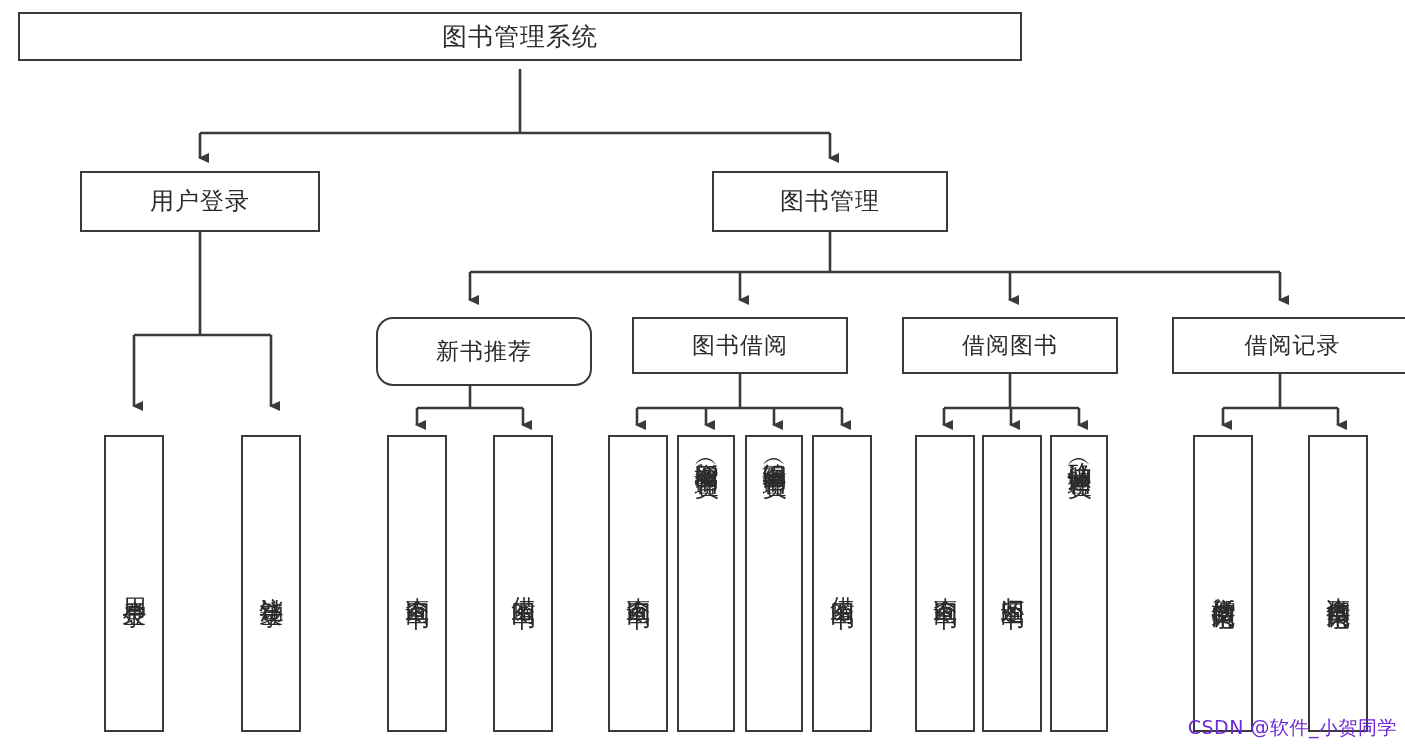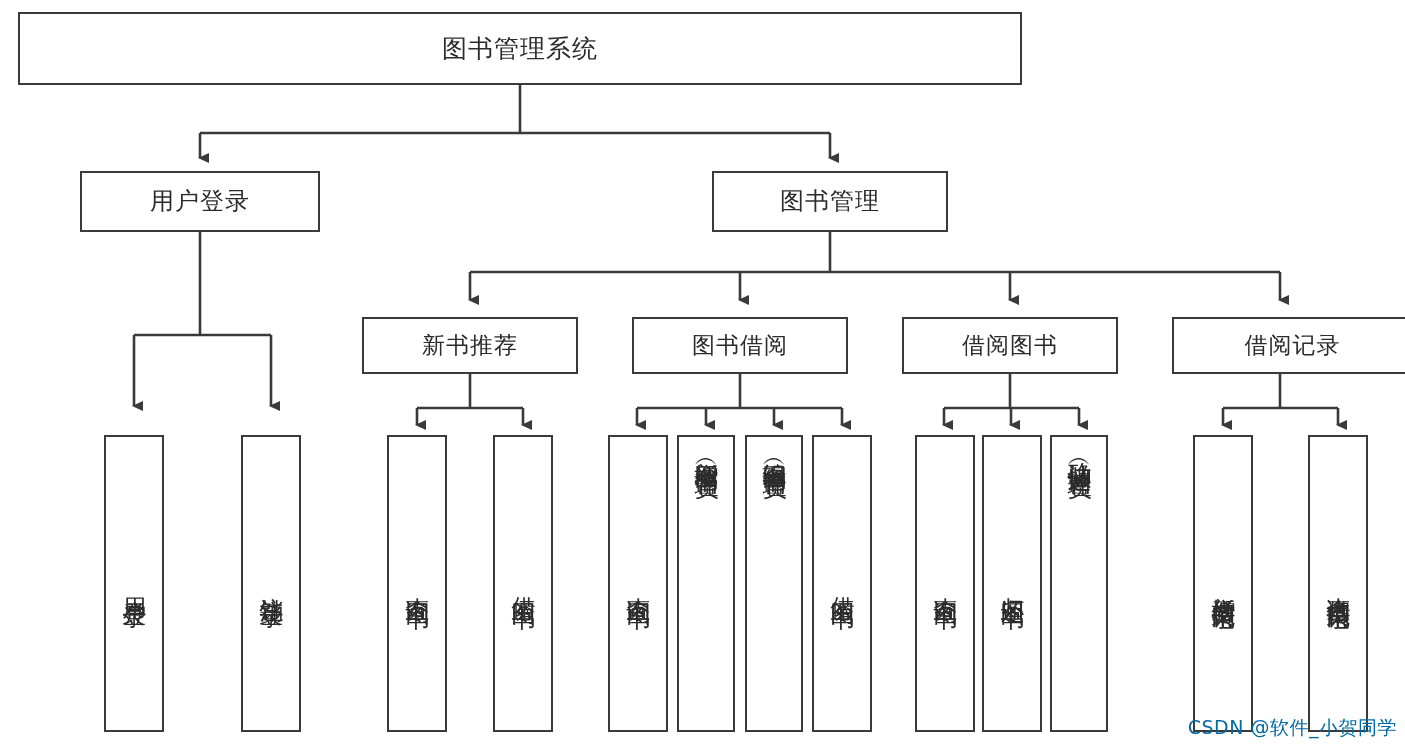--- a/index.html
+++ b/index.html
@@ -57,21 +57,21 @@
   }
   .node.vert.topalign{
     align-items:flex-start;
     padding-top:6px;
   }
   #watermark{
     position:absolute;
     right:8px;
     bottom:6px;
     font-size:19px;
-    color:#0369a1;
+    color:#6d28d9;
     letter-spacing:0.5px;
     z-index:5;
     white-space:nowrap;
     font-family:"DejaVu Sans","Liberation Sans",sans-serif;
   }
 </style>
 </head>
 <body>
 
 <div id="stage">
@@ -122,33 +122,33 @@
       <path d="M1011,408 L1011,425" marker-end="url(#arrow)"></path>
       <path d="M1079,408 L1079,425" marker-end="url(#arrow)"></path>
 
       <path d="M1280,374 L1280,408"></path>
       <path d="M1223,408 L1338,408"></path>
       <path d="M1223,408 L1223,425" marker-end="url(#arrow)"></path>
       <path d="M1338,408 L1338,425" marker-end="url(#arrow)"></path>
     </g>
   </svg>
 
-  <div class="node n-root" style="left:18px;top:12px;width:1004px;height:73px;">
+  <div class="node n-root" style="left:18px;top:12px;width:1004px;height:49px;">
     <span class="lbl">图书管理系统</span>
   </div>
 
   <div class="node n-l2" style="left:80px;top:171px;width:240px;height:61px;">
     <span class="lbl">用户登录</span>
   </div>
 
   <div class="node n-l2" style="left:712px;top:171px;width:236px;height:61px;">
     <span class="lbl">图书管理</span>
   </div>
 
-  <div class="node n-l3" style="left:362px;top:317px;width:216px;height:57px;">
+  <div class="node n-l3" style="left:376px;top:317px;width:216px;height:69px;border-radius:17px;">
     <span class="lbl">新书推荐</span>
   </div>
 
   <div class="node n-l3" style="left:632px;top:317px;width:216px;height:57px;">
     <span class="lbl">图书借阅</span>
   </div>
 
   <div class="node n-l3" style="left:902px;top:317px;width:216px;height:57px;">
     <span class="lbl">借阅图书</span>
   </div>

